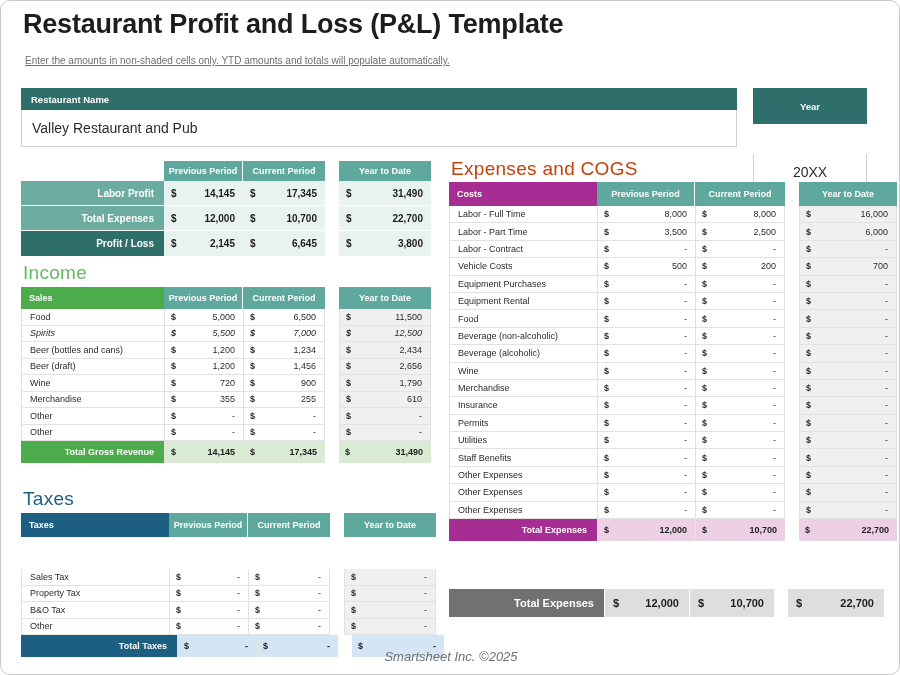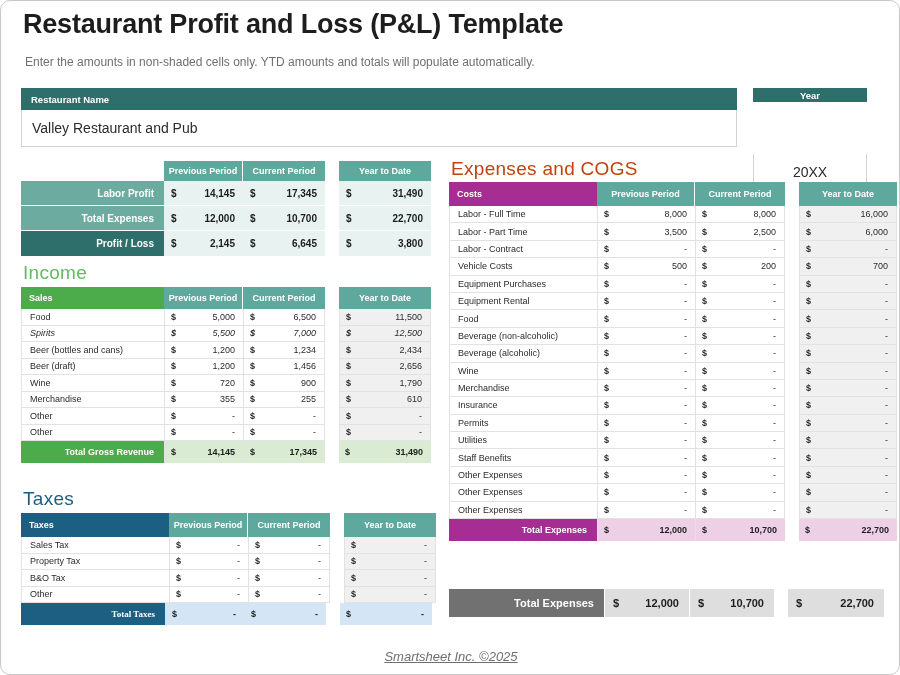--- a/index.html
+++ b/index.html
@@ -19,37 +19,37 @@
   }
 
   
   #title {
     position: absolute; left: 22px; top: 8px;
     font-size: 27px; font-weight: bold; color: #1d1d1d;
     letter-spacing: -0.2px;
   }
   #subtitle {
     position: absolute; left: 24px; top: 54px;
-    font-size: 12px; color: #6f6f6f;
+    font-size: 10px; color: #6f6f6f; text-decoration: underline;
   }
 
   
   .strip-head {
     background: #2e6e6b; color: #ffffff;
     font-size: 9.5px; font-weight: bold;
     display: flex; align-items: center;
   }
   .strip-body {
     background: #ffffff; border: 1px solid #d2d2d2; border-top: none;
     display: flex; align-items: center;
     font-size: 14px; color: #2b2b2b;
   }
   #name-head { position: absolute; left: 20px; top: 87px; width: 716px; height: 22px; padding-left: 10px; }
   #name-body { position: absolute; left: 20px; top: 109px; width: 716px; height: 37px; padding-left: 10px; }
-  #year-head { position: absolute; left: 752px; top: 87px; width: 114px; height: 14px; justify-content: center; }
+  #year-head { position: absolute; left: 752px; top: 87px; width: 114px; height: 36px; justify-content: center; }
   #year-body { position: absolute; left: 752px; top: 109px; width: 114px; height: 37px; justify-content: center; margin-top: 44px; }
 
   
   .sect-title { position: absolute; font-size: 19px; letter-spacing: .3px; }
   .tbl { position: absolute; font-size: 9px; }
   .row { display: flex; height: 18px; align-items: stretch; }
   .lbl {
     display: flex; align-items: center;
     font-size: 9px; color: #2b2b2b;
     padding-left: 8px;
@@ -144,21 +144,21 @@
     display: flex; align-items: center; justify-content: flex-end;
     height: 28px; background: #dedede; color: #1d1d1d;
     font-size: 11px; font-weight: bold; padding-right: 10px;
     position: relative; border-left: 1px solid #ffffff;
   }
   .grey-amt .cur { position: absolute; left: 8px; }
 
   
   #footer {
     position: absolute; left: 0; top: 648px; width: 900px;
-    text-align: center; font-size: 13px; font-style: italic; color: #6f6f6f; text-decoration: underline;
+    text-align: center; font-size: 13px; font-style: italic; color: #6f6f6f;
   }
 </style>
 </head>
 <body>
 
 <div id="page">
 
   <div id="title">Restaurant Profit and Loss (P&amp;L) Template</div>
   <div id="subtitle">Enter the amounts in non-shaded cells only. YTD amounts and totals will populate automatically.</div>
 
@@ -388,21 +388,21 @@
   <div id="taxes-title" class="sect-title">Taxes</div>
   <div id="taxes" class="tbl">
     <div class="row" style="height:24px;">
       <div class="hdr-lbl blue-head" style="width:148px;">Taxes</div>
       <div class="hdr-ctr" style="width:79px;border-right:1px solid #ffffff;">Previous Period</div>
       <div class="hdr-ctr" style="width:82px;">Current Period</div>
       <div style="width:14px;background:#ffffff;"></div>
       <div class="hdr-ctr" style="width:92px;">Year to Date</div>
     </div>
     <div id="taxes-rows">
-        <div class="row" style="height: 16.5px;">
+        <div class="row" style="height: 16.5px; margin-top: 32px;">
           <div class="lbl" style="width: 148px;">Sales Tax</div>
           <div class="amt white" style="width: 79px;">
             <span class="cur">$</span>
             <span>-</span>
           </div>
           <div class="amt white rt" style="width: 82px;">
             <span class="cur">$</span>
             <span>-</span>
           </div>
           <div style="width: 14px; background: rgb(255, 255, 255);"></div>
@@ -454,21 +454,21 @@
             <span>-</span>
           </div>
           <div style="width: 14px; background: rgb(255, 255, 255);"></div>
           <div class="amt grey rt" style="width: 92px;">
             <span class="cur">$</span>
             <span>-</span>
           </div>
         </div>
       </div>
     <div class="row" style="height:22px;">
-      <div class="tot-lbl blue-tot-lbl" style="width:144px;font-family:Liberation Serif, serif;">Total Taxes</div>
+      <div class="tot-lbl blue-tot-lbl" style="width:156px;">Total Taxes</div>
       <div class="tot-amt blue-tot-amt" style="width:79px;">
           <span class="cur">$</span>
           <span>-</span>
         </div>
       <div class="tot-amt blue-tot-amt" style="width:82px;">
           <span class="cur">$</span>
           <span>-</span>
         </div>
       <div style="width:14px;background:#ffffff;"></div>
       <div class="tot-amt blue-tot-amt" style="width:92px;border-left:none;">

